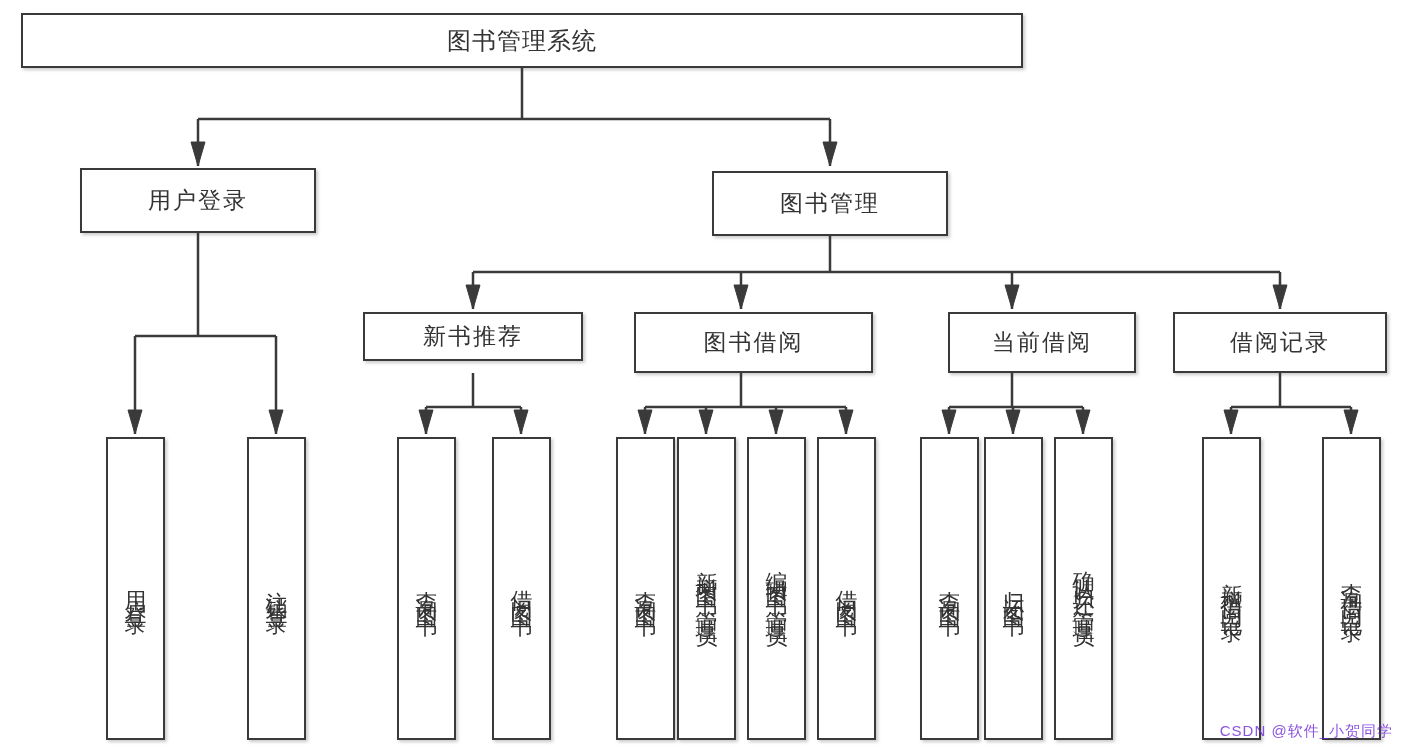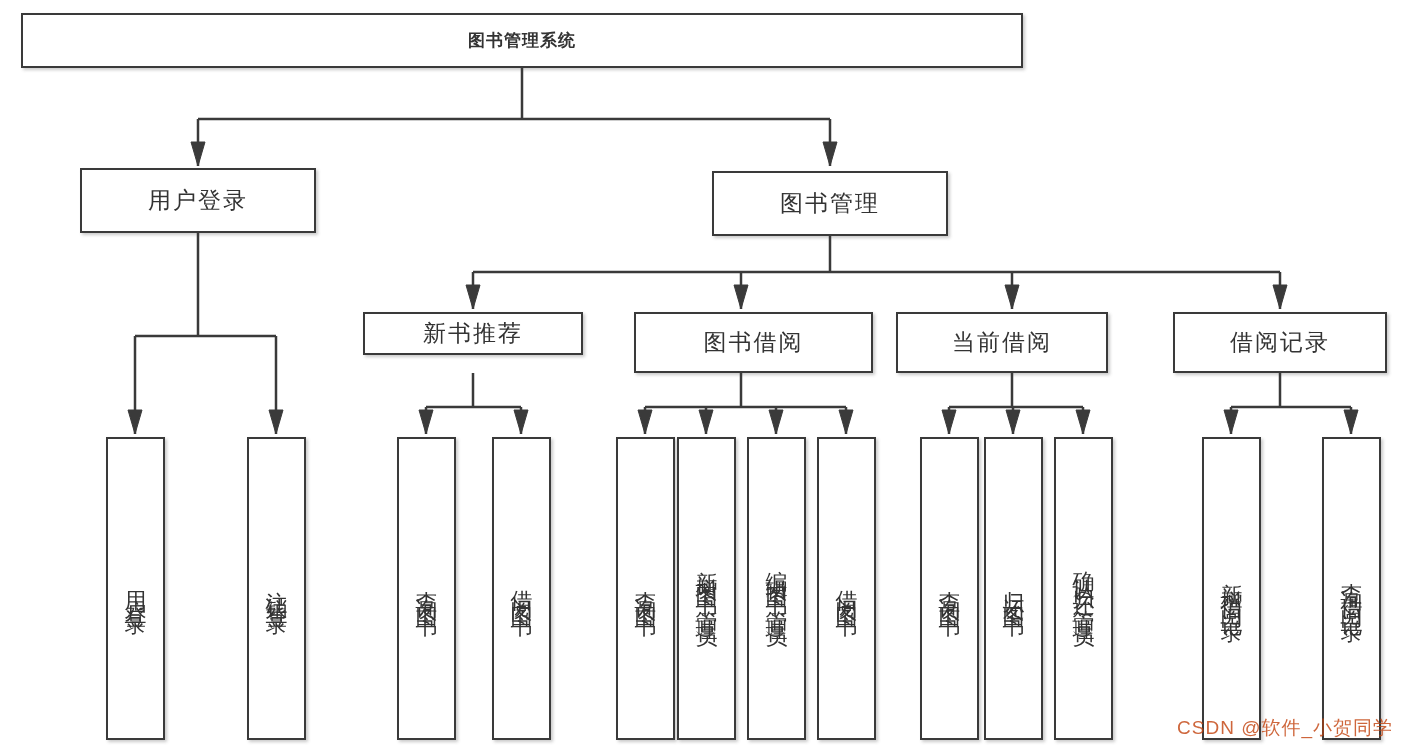--- a/index.html
+++ b/index.html
@@ -23,36 +23,36 @@
     justify-content: center;
     box-shadow: 2px 2px 3px rgba(70,70,70,0.28);
     z-index: 2;
   }
   .h-label {
     font-size: 23px;
     letter-spacing: 2px;
     color: #333333;
     white-space: nowrap;
   }
-  .root-label { font-size: 17px; letter-spacing: 1px; font-weight: bold; }
+  .root-label { font-size: 24px; letter-spacing: 1px; }
   .vlabel {
     writing-mode: vertical-rl;
     text-orientation: mixed;
     font-size: 22px;
     letter-spacing: 8px;
     line-height: 1;
     color: #333333;
   }
   .watermark {
     position: absolute;
     right: 12px;
     bottom: 6px;
-    font-size: 19px;
+    font-size: 15px;
     letter-spacing: 1px;
-    color: #c2410c;
+    color: #6d28d9;
     opacity: 0.8;
     z-index: 5;
     text-align: right;
   }
 </style>
 </head>
 <body>
 
 <div class="stage">
 
@@ -106,27 +106,27 @@
     <span class="h-label root-label">图书管理系统</span>
   </div>
 
   <div class="node" style="left:80px;top:168px;width:236px;height:65px">
     <span class="h-label">用户登录</span>
   </div>
   <div class="node" style="left:712px;top:171px;width:236px;height:65px">
     <span class="h-label">图书管理</span>
   </div>
 
-  <div class="node" style="left:363px;top:312px;width:220px;height:43px">
+  <div class="node" style="left:363px;top:312px;width:220px;height:49px">
     <span class="h-label">新书推荐</span>
   </div>
   <div class="node" style="left:634px;top:312px;width:239px;height:61px">
     <span class="h-label">图书借阅</span>
   </div>
-  <div class="node" style="left:896px;top:312px;width:212px;height:61px">
+  <div class="node" style="left:948px;top:312px;width:188px;height:61px">
     <span class="h-label">当前借阅</span>
   </div>
   <div class="node" style="left:1173px;top:312px;width:214px;height:61px">
     <span class="h-label">借阅记录</span>
   </div>
 
   <div class="node" style="left:106px;top:437px;width:59px;height:303px">
     <span class="vlabel">用户登录</span>
   </div>
   <div class="node" style="left:247px;top:437px;width:59px;height:303px">

